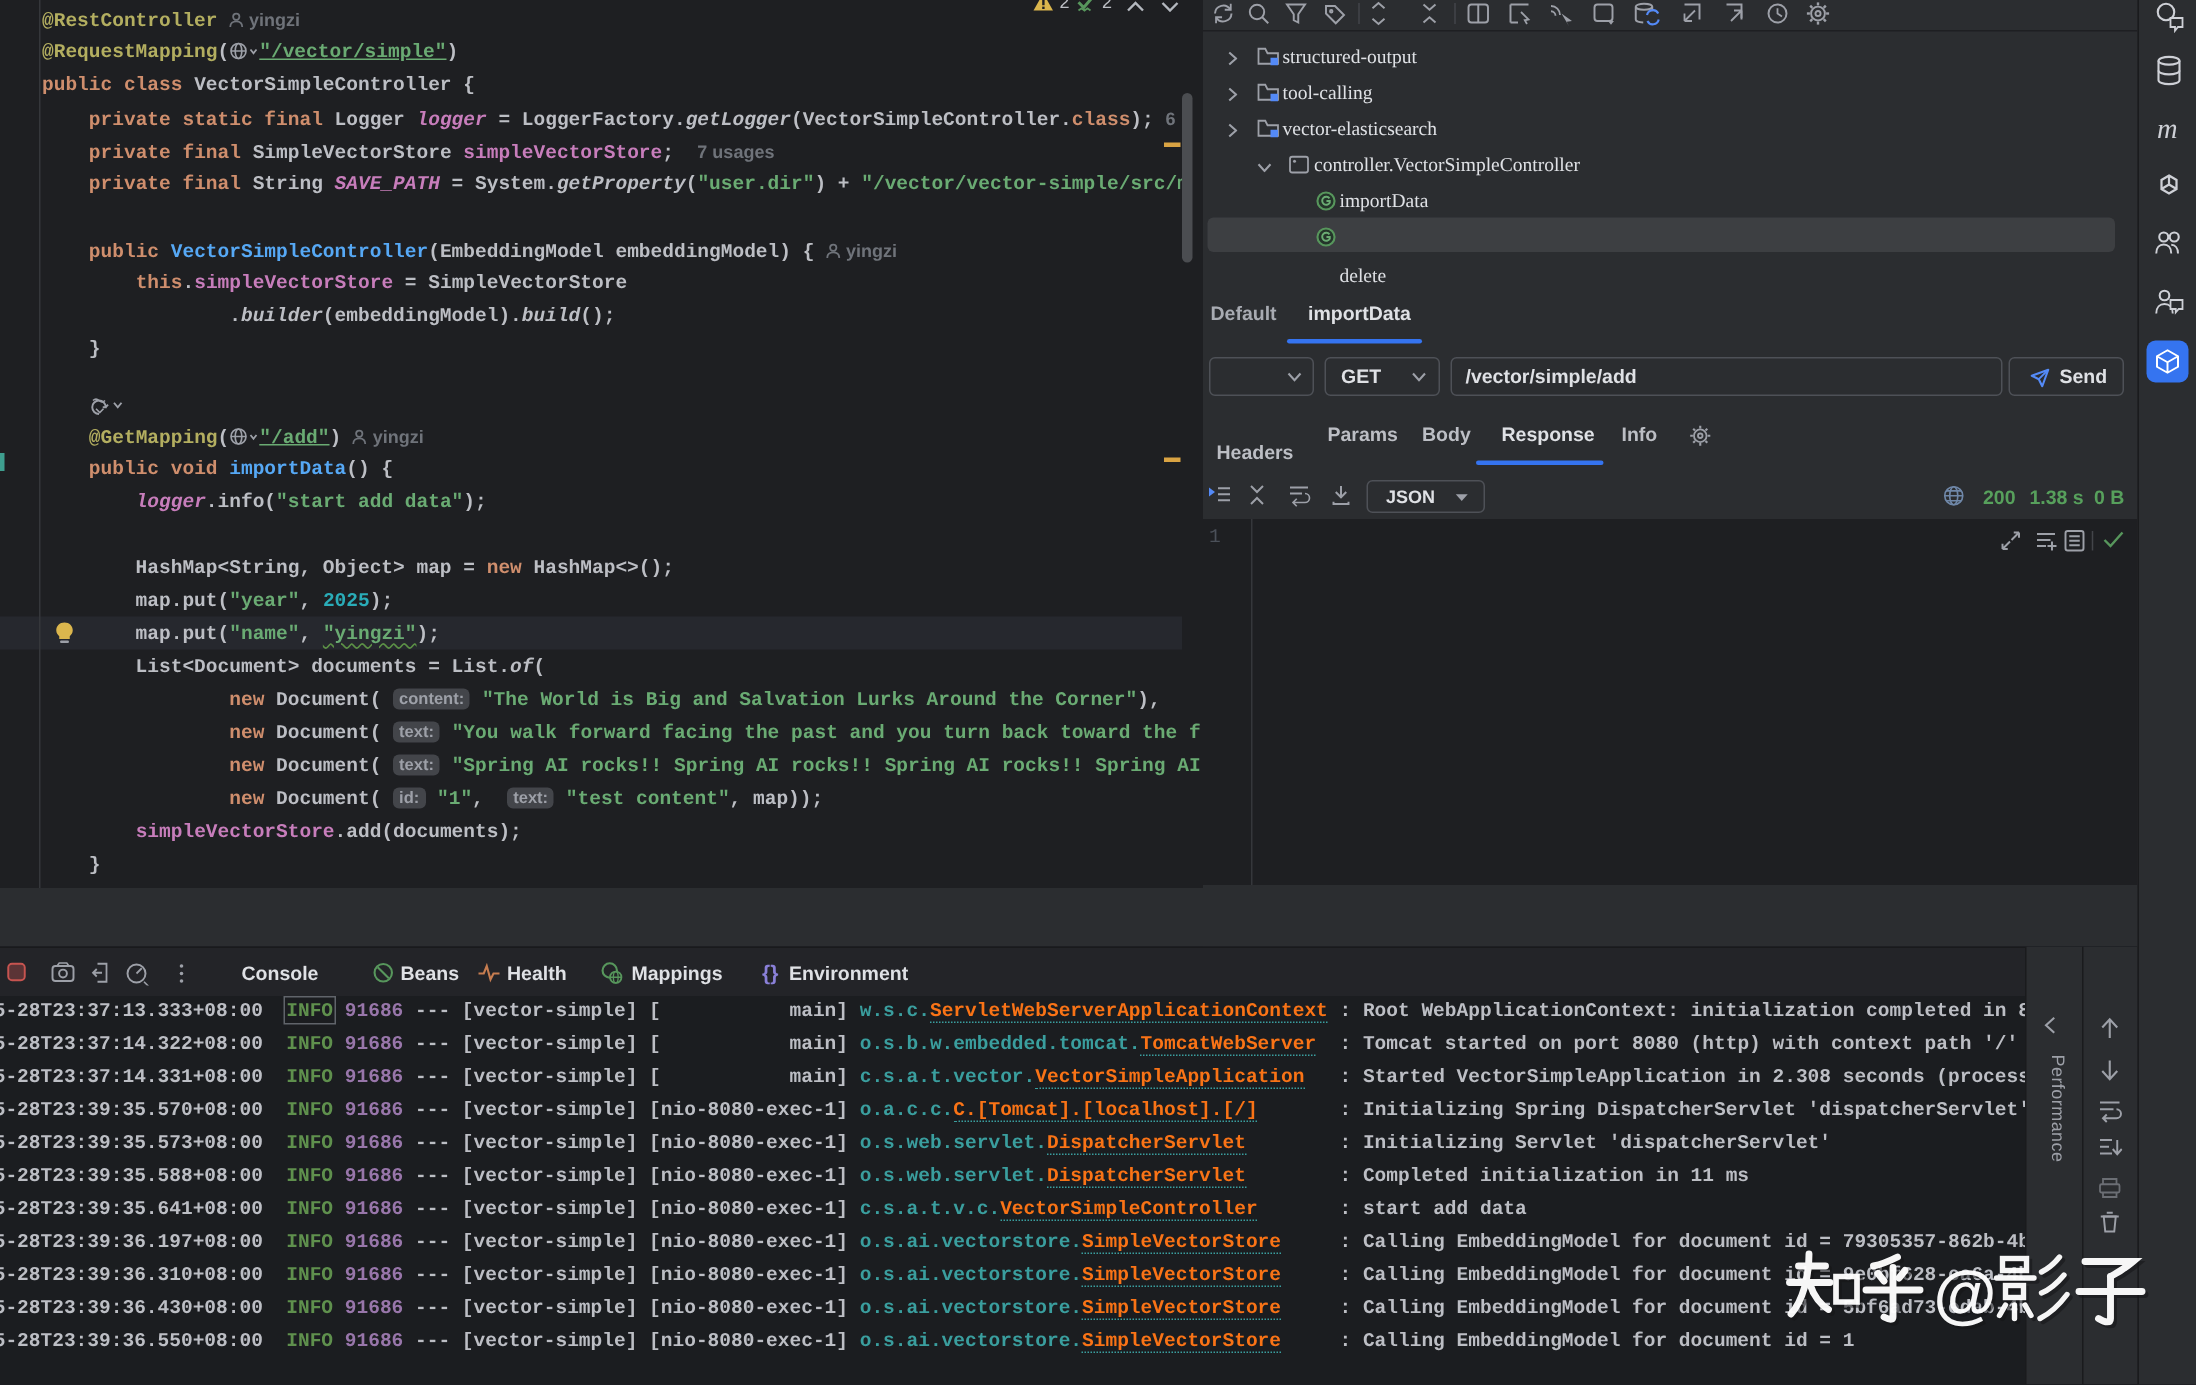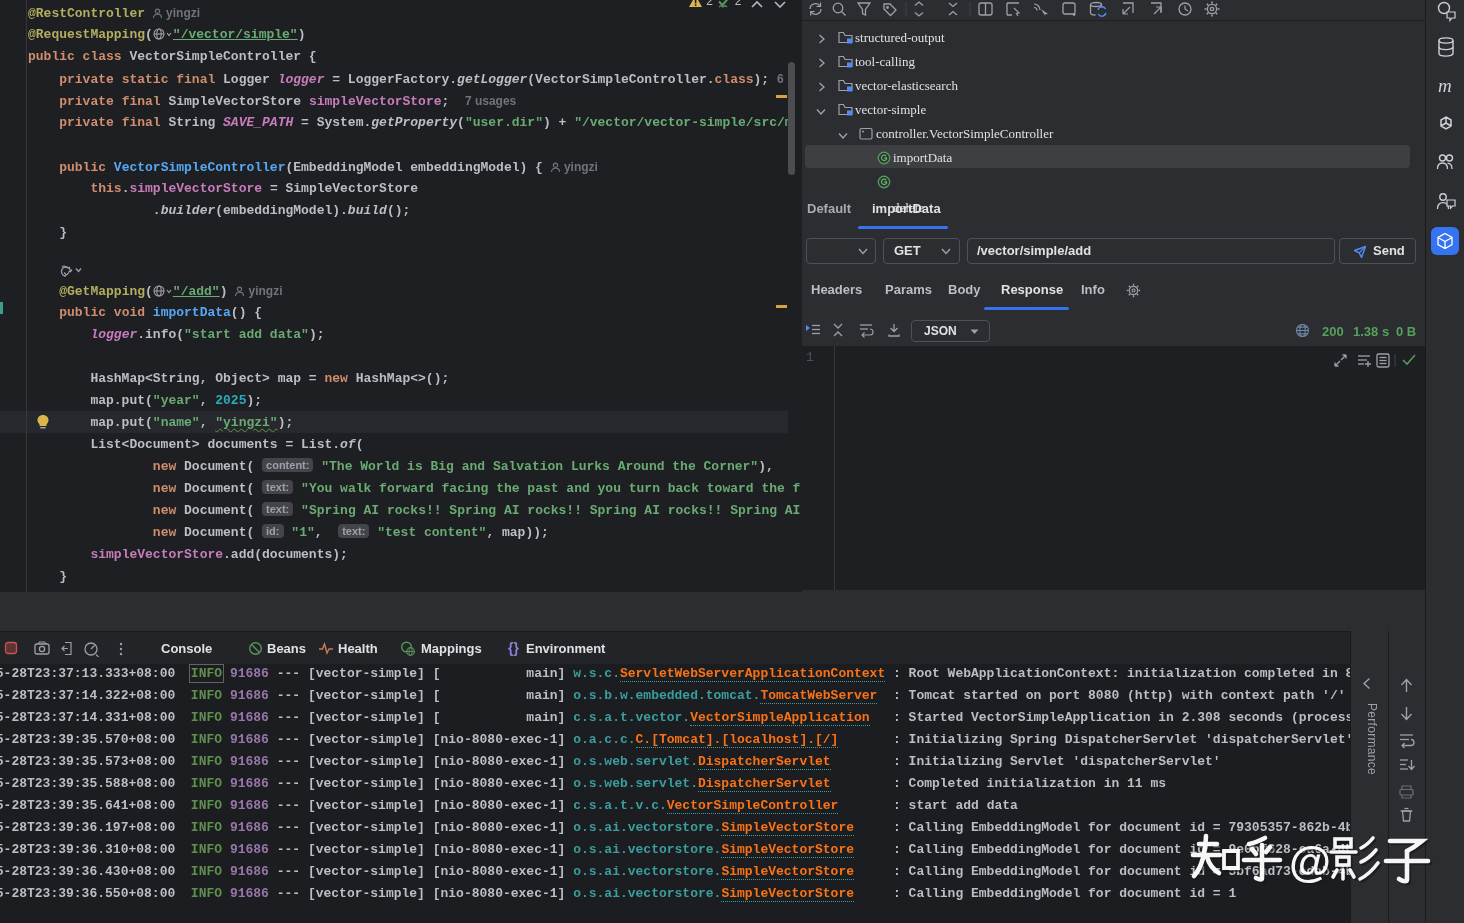--- a/index.html
+++ b/index.html
@@ -219,32 +219,20 @@
         </svg>
         <span class="abs" style="left:36px;top:5px;">
           <svg width="15" height="13" viewBox="0 0 15 13">
             <path d="M1 3 L1 11.5 L14 11.5 L14 4.5 L7 4.5 L5.5 1.5 L1 1.5 Z" fill="none" stroke="#9da0a8" stroke-width="1.2"></path>
             <rect x="9" y="7.5" width="5" height="5" fill="#548af7"></rect>
           </svg>
         </span>
         <span class="abs" style="left:53px;">vector-elasticsearch</span>
       </div>
     <div style="height:24px;line-height:24px;position:relative;">
-        <svg class="abs" style="left:14px;top:10px;" width="10" height="7" viewBox="0 0 10 7">
-          <path d="M1 1.5 L5 6 L9 1.5" fill="none" stroke="#9da0a8" stroke-width="1.4"></path>
-        </svg>
-        <span class="abs" style="left:36px;top:5px;">
-          <svg width="15" height="13" viewBox="0 0 15 13">
-            <path d="M1 3 L1 11.5 L14 11.5 L14 4.5 L7 4.5 L5.5 1.5 L1 1.5 Z" fill="none" stroke="#9da0a8" stroke-width="1.2"></path>
-            <rect x="9" y="7.5" width="5" height="5" fill="#548af7"></rect>
-          </svg>
-        </span>
-        <span class="abs" style="left:53px;">vector-simple</span>
-      </div>
-    <div style="height:24px;line-height:24px;position:relative;">
         <svg class="abs" style="left:36px;top:10px;" width="10" height="7" viewBox="0 0 10 7">
           <path d="M1 1.5 L5 6 L9 1.5" fill="none" stroke="#9da0a8" stroke-width="1.4"></path>
         </svg>
         <span class="abs" style="left:57px;top:5px;">
           <svg width="14" height="13" viewBox="0 0 14 13">
             <rect x="1" y="1.5" width="12" height="10.5" rx="1.5" fill="none" stroke="#9da0a8" stroke-width="1.2"></rect>
             <circle cx="4" cy="4.5" r="1" fill="#9da0a8"></circle>
           </svg>
         </span>
         <span class="abs" style="left:74px;">controller.VectorSimpleController</span>
@@ -289,21 +277,21 @@
   </div>
   <div class="abs" style="left:537px;top:238px;width:77px;height:26px;border:1px solid #4e5157;border-radius:4px;color:#dfe1e5;font-size:13px;font-weight:bold;padding-left:48px;">
     <svg class="abs" style="left:13px;top:6px;" width="14" height="14" viewBox="0 0 14 14">
         <path d="M1.5 5.5 L12.5 1.5 L8.5 12.5 L6.2 7.8 Z" fill="none" stroke="#548af7" stroke-width="1.4" stroke-linejoin="round"></path>
         <line x1="6.2" y1="7.8" x2="12.5" y2="1.5" stroke="#548af7" stroke-width="1.2"></line>
       </svg>
     <span class="abs" style="left:33px;top:4px;">Send</span>
   </div>
 
   <div class="abs" style="left:0;top:282px;width:623px;height:20px;font-size:13px;font-weight:bold;color:#bcbec4;">
-    <span class="abs" style="left:9px;">Headers</span>
+    <span class="abs" style="left:9px;margin-top:12px;">Headers</span>
     <span class="abs" style="left:83px;">Params</span>
     <span class="abs" style="left:146px;">Body</span>
     <span class="abs" style="left:199px;color:#dfe1e5;">Response</span>
     <span class="abs" style="left:279px;">Info</span>
     <svg class="abs" style="left:324px;top:1px;" width="15" height="15" viewBox="0 0 15 15" fill="none" stroke="#9da0a8" stroke-width="1.2">
         <circle cx="7.5" cy="7.5" r="4.2"></circle>
         <circle cx="7.5" cy="7.5" r="1.5"></circle>
         <g stroke-width="1.4">
           <line x1="7.5" y1="0.8" x2="7.5" y2="2.6"></line>
           <line x1="7.5" y1="12.4" x2="7.5" y2="14.2"></line>

